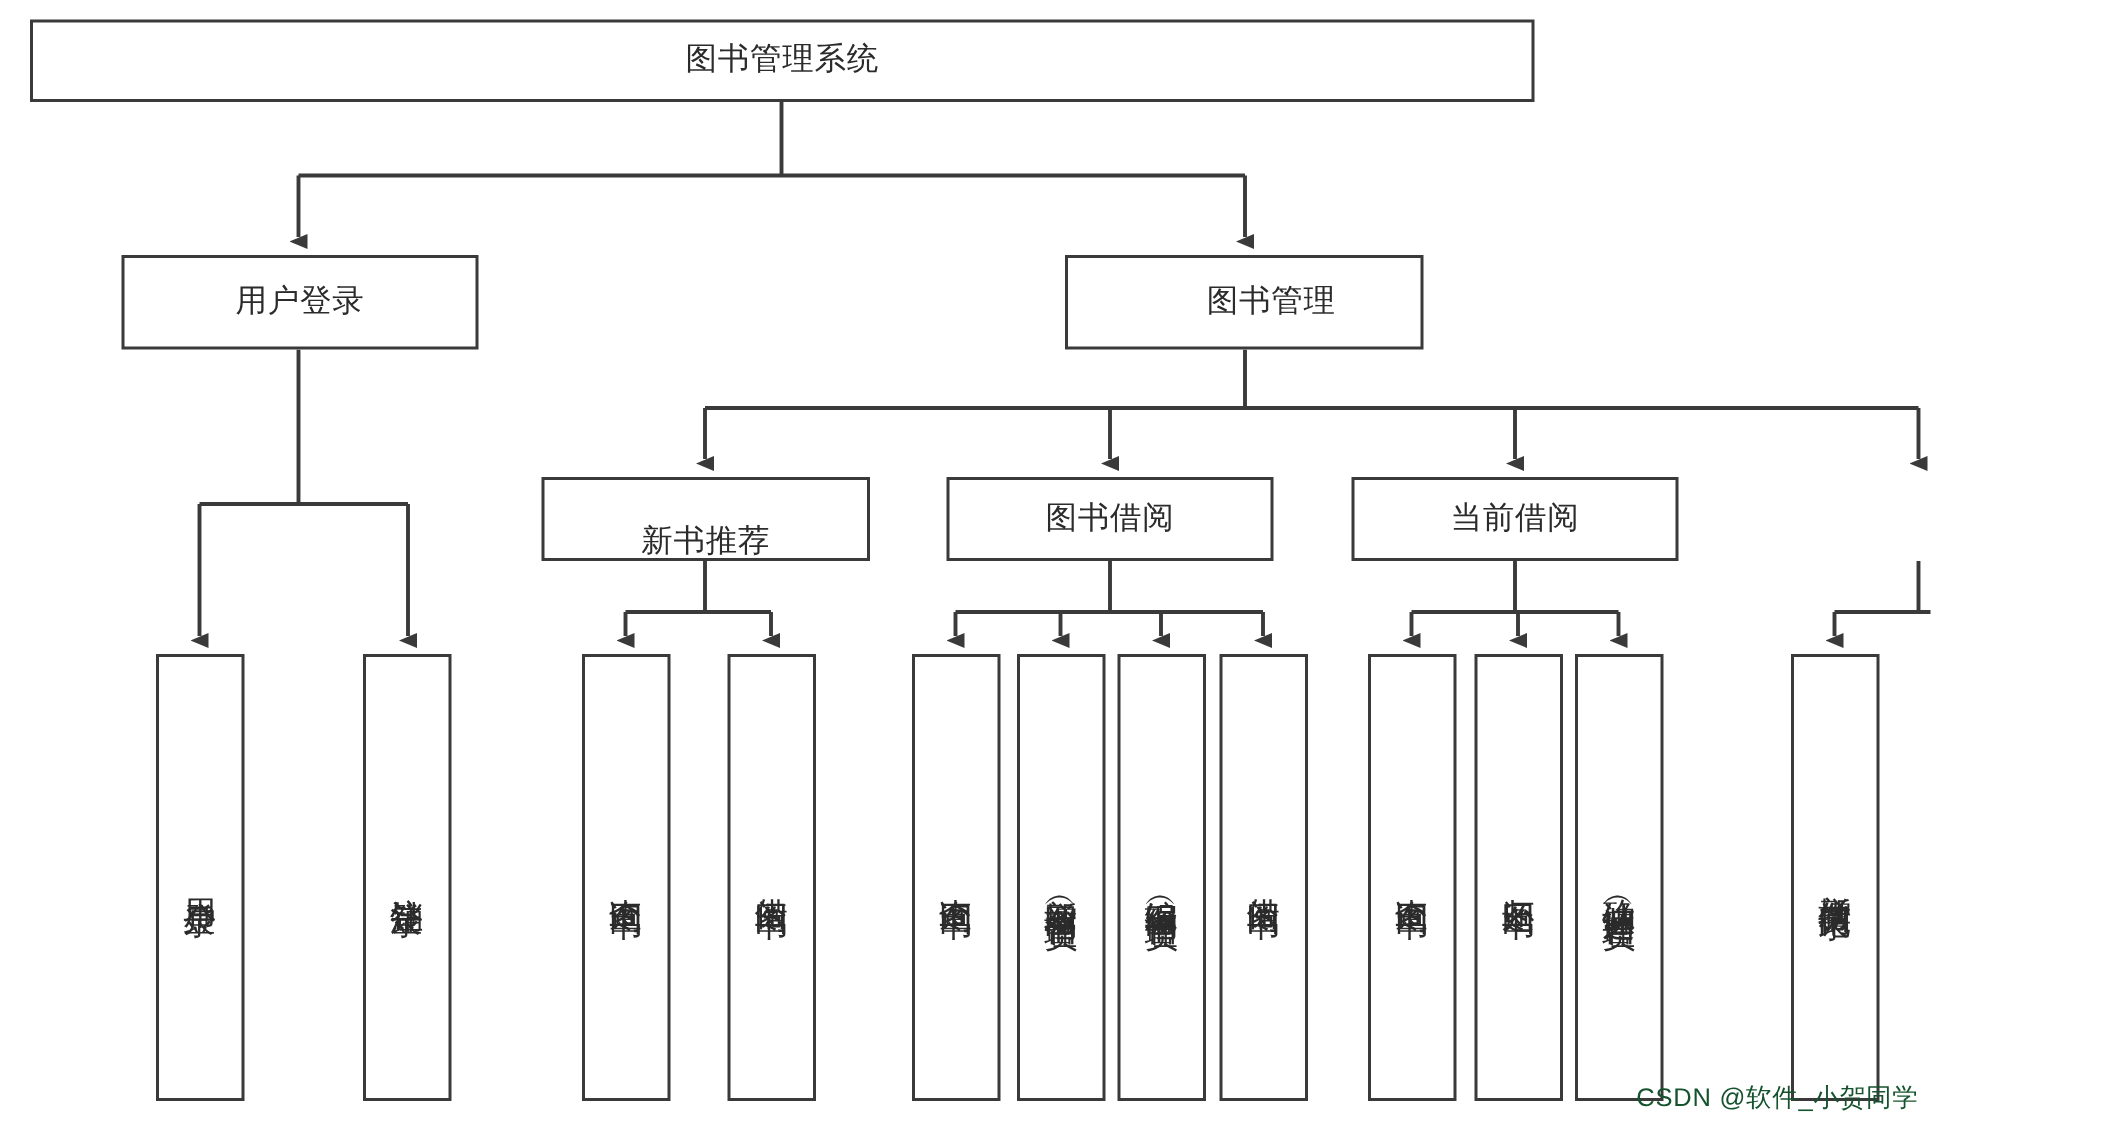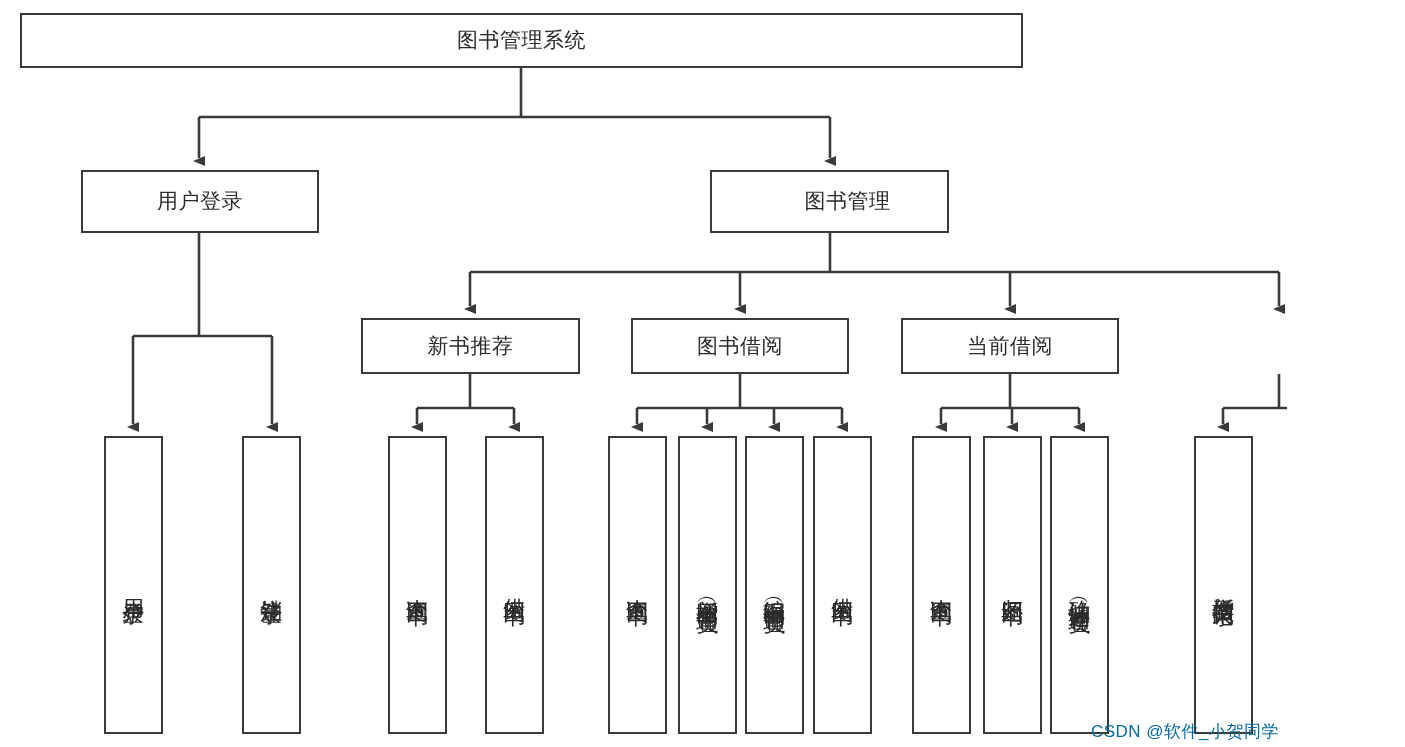--- a/index.html
+++ b/index.html
@@ -67,21 +67,21 @@
   }
   .node.vert.topalign .label {
     align-items: flex-start;
     padding-top: 6px;
   }
   .watermark {
     position: absolute;
     right: 8px;
     bottom: 4px;
     font-size: 17px;
-    color: #0369a1;
+    color: #14532d;
     letter-spacing: 0.5px;
     white-space: nowrap;
   }
 </style>
 </head>
 <body>
 
 <div id="canvas">
 
   <svg class="wires" viewBox="0 0 1405 747">
@@ -141,21 +141,21 @@
     <span class="label">图书管理系统</span>
   </div>
 
   <div class="node horiz" style="left:81px; top:170px; width:238px; height:63px;">
     <span class="label">用户登录</span>
   </div>
   <div class="node horiz" style="left:710px; top:170px; width:239px; height:63px;padding-left:36px;">
     <span class="label">图书管理</span>
   </div>
 
-  <div class="node horiz" style="left:361px; top:318px; width:219px; height:56px;">
+  <div class="node horiz" style="left:361px; top:318px; width:219px; height:56px;align-items:flex-end;">
     <span class="label">新书推荐</span>
   </div>
   <div class="node horiz" style="left:631px; top:318px; width:218px; height:56px;">
     <span class="label">图书借阅</span>
   </div>
   <div class="node horiz" style="left:901px; top:318px; width:218px; height:56px;">
     <span class="label">当前借阅</span>
   </div>
 
   <div class="node vert" style="left:104px; top:436px; width:59px; height:298px;">

